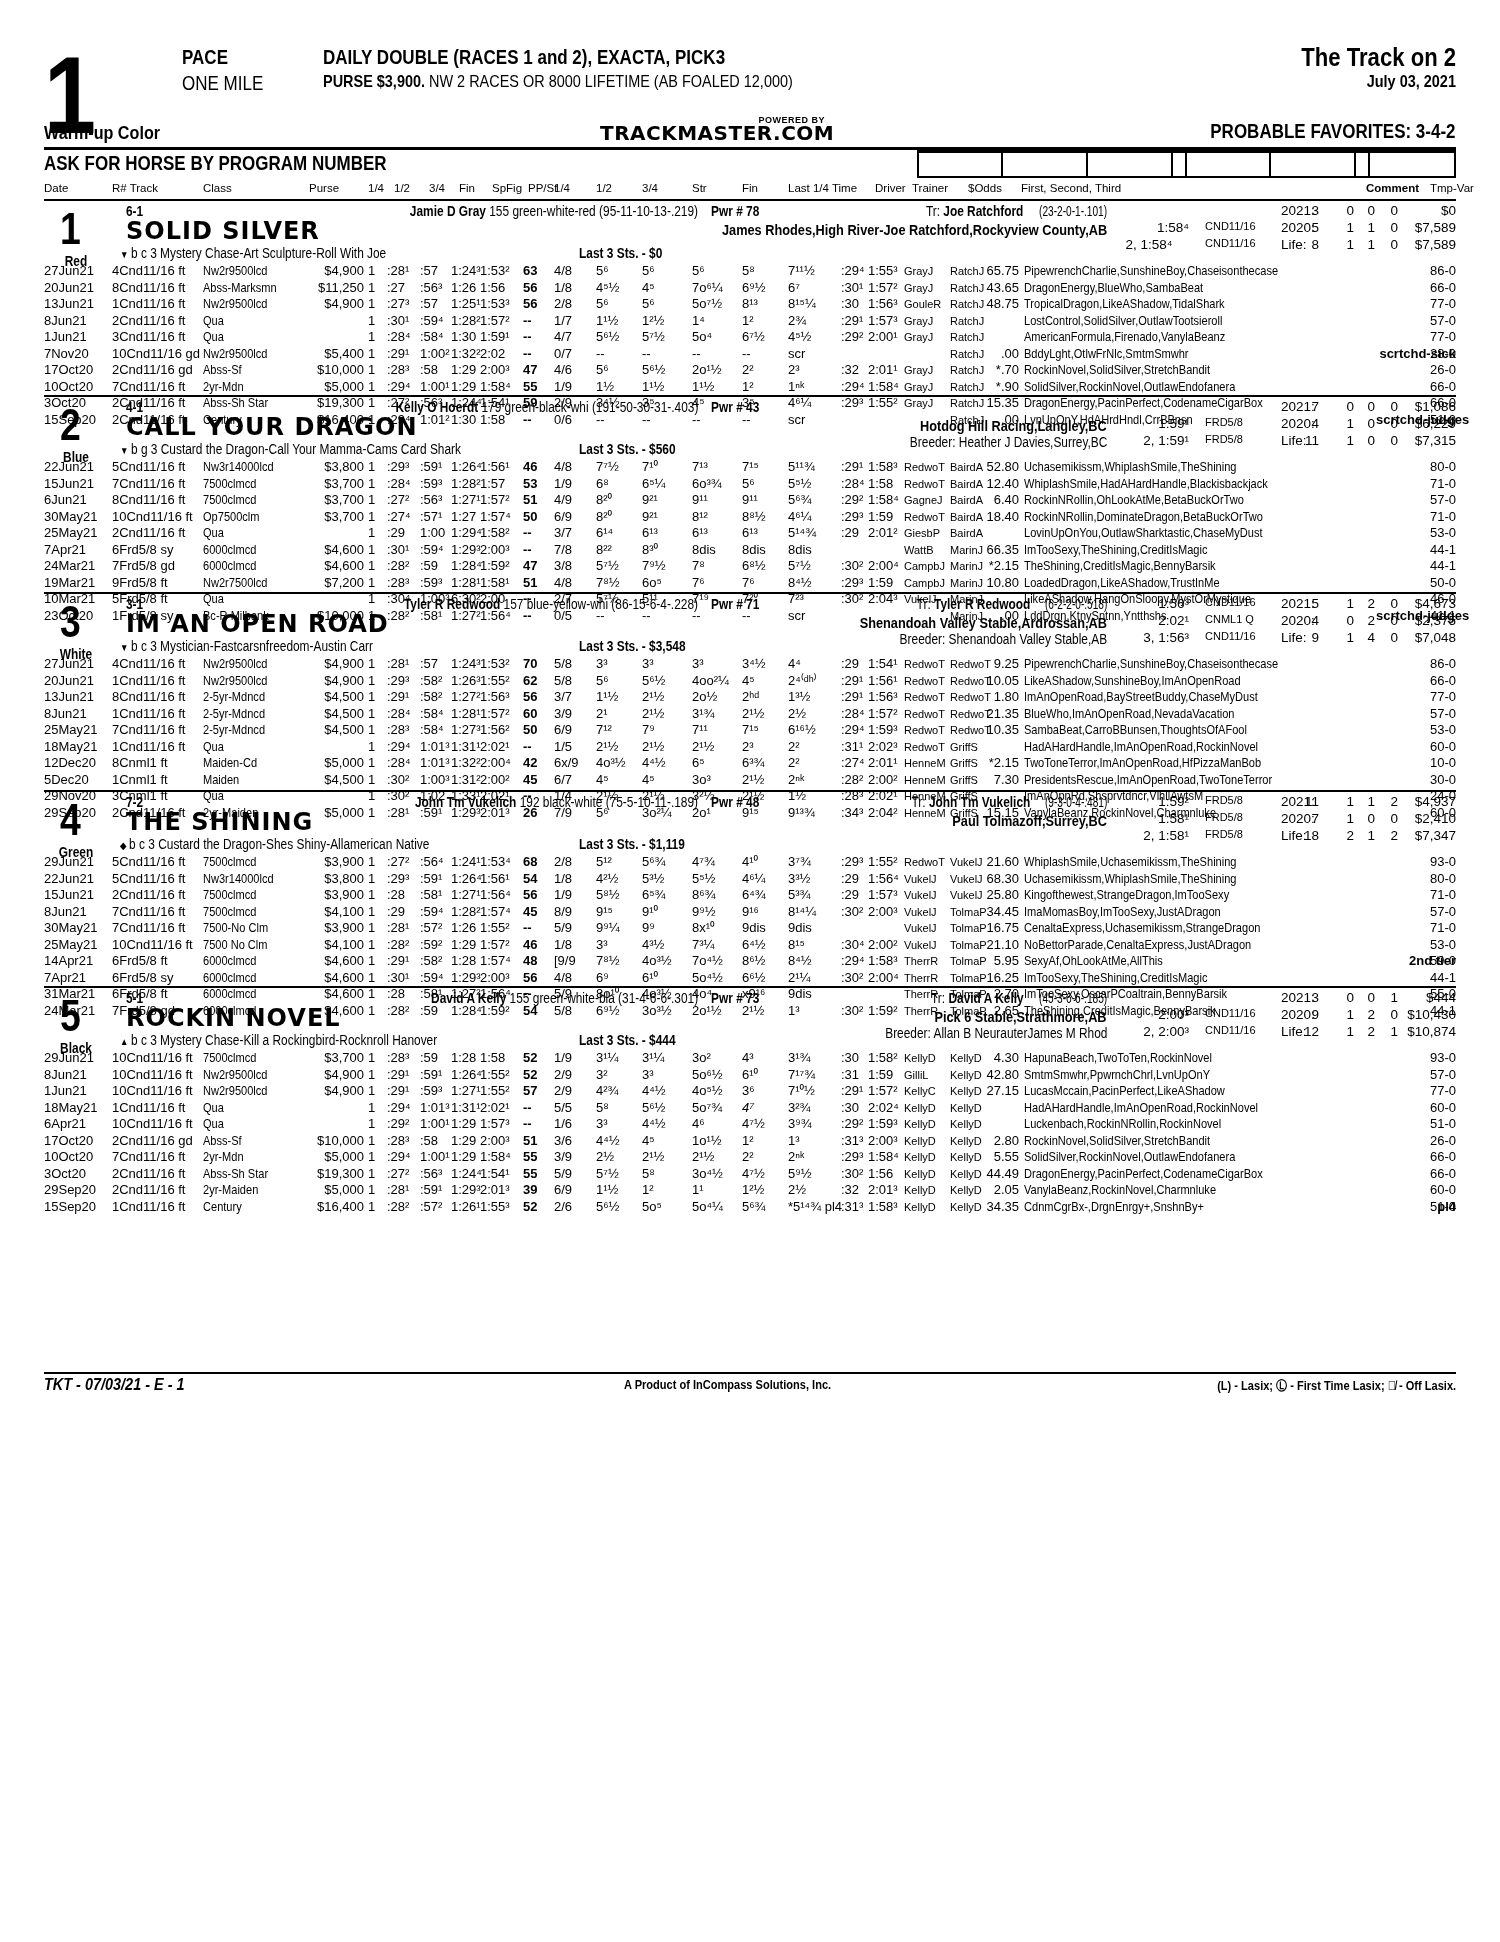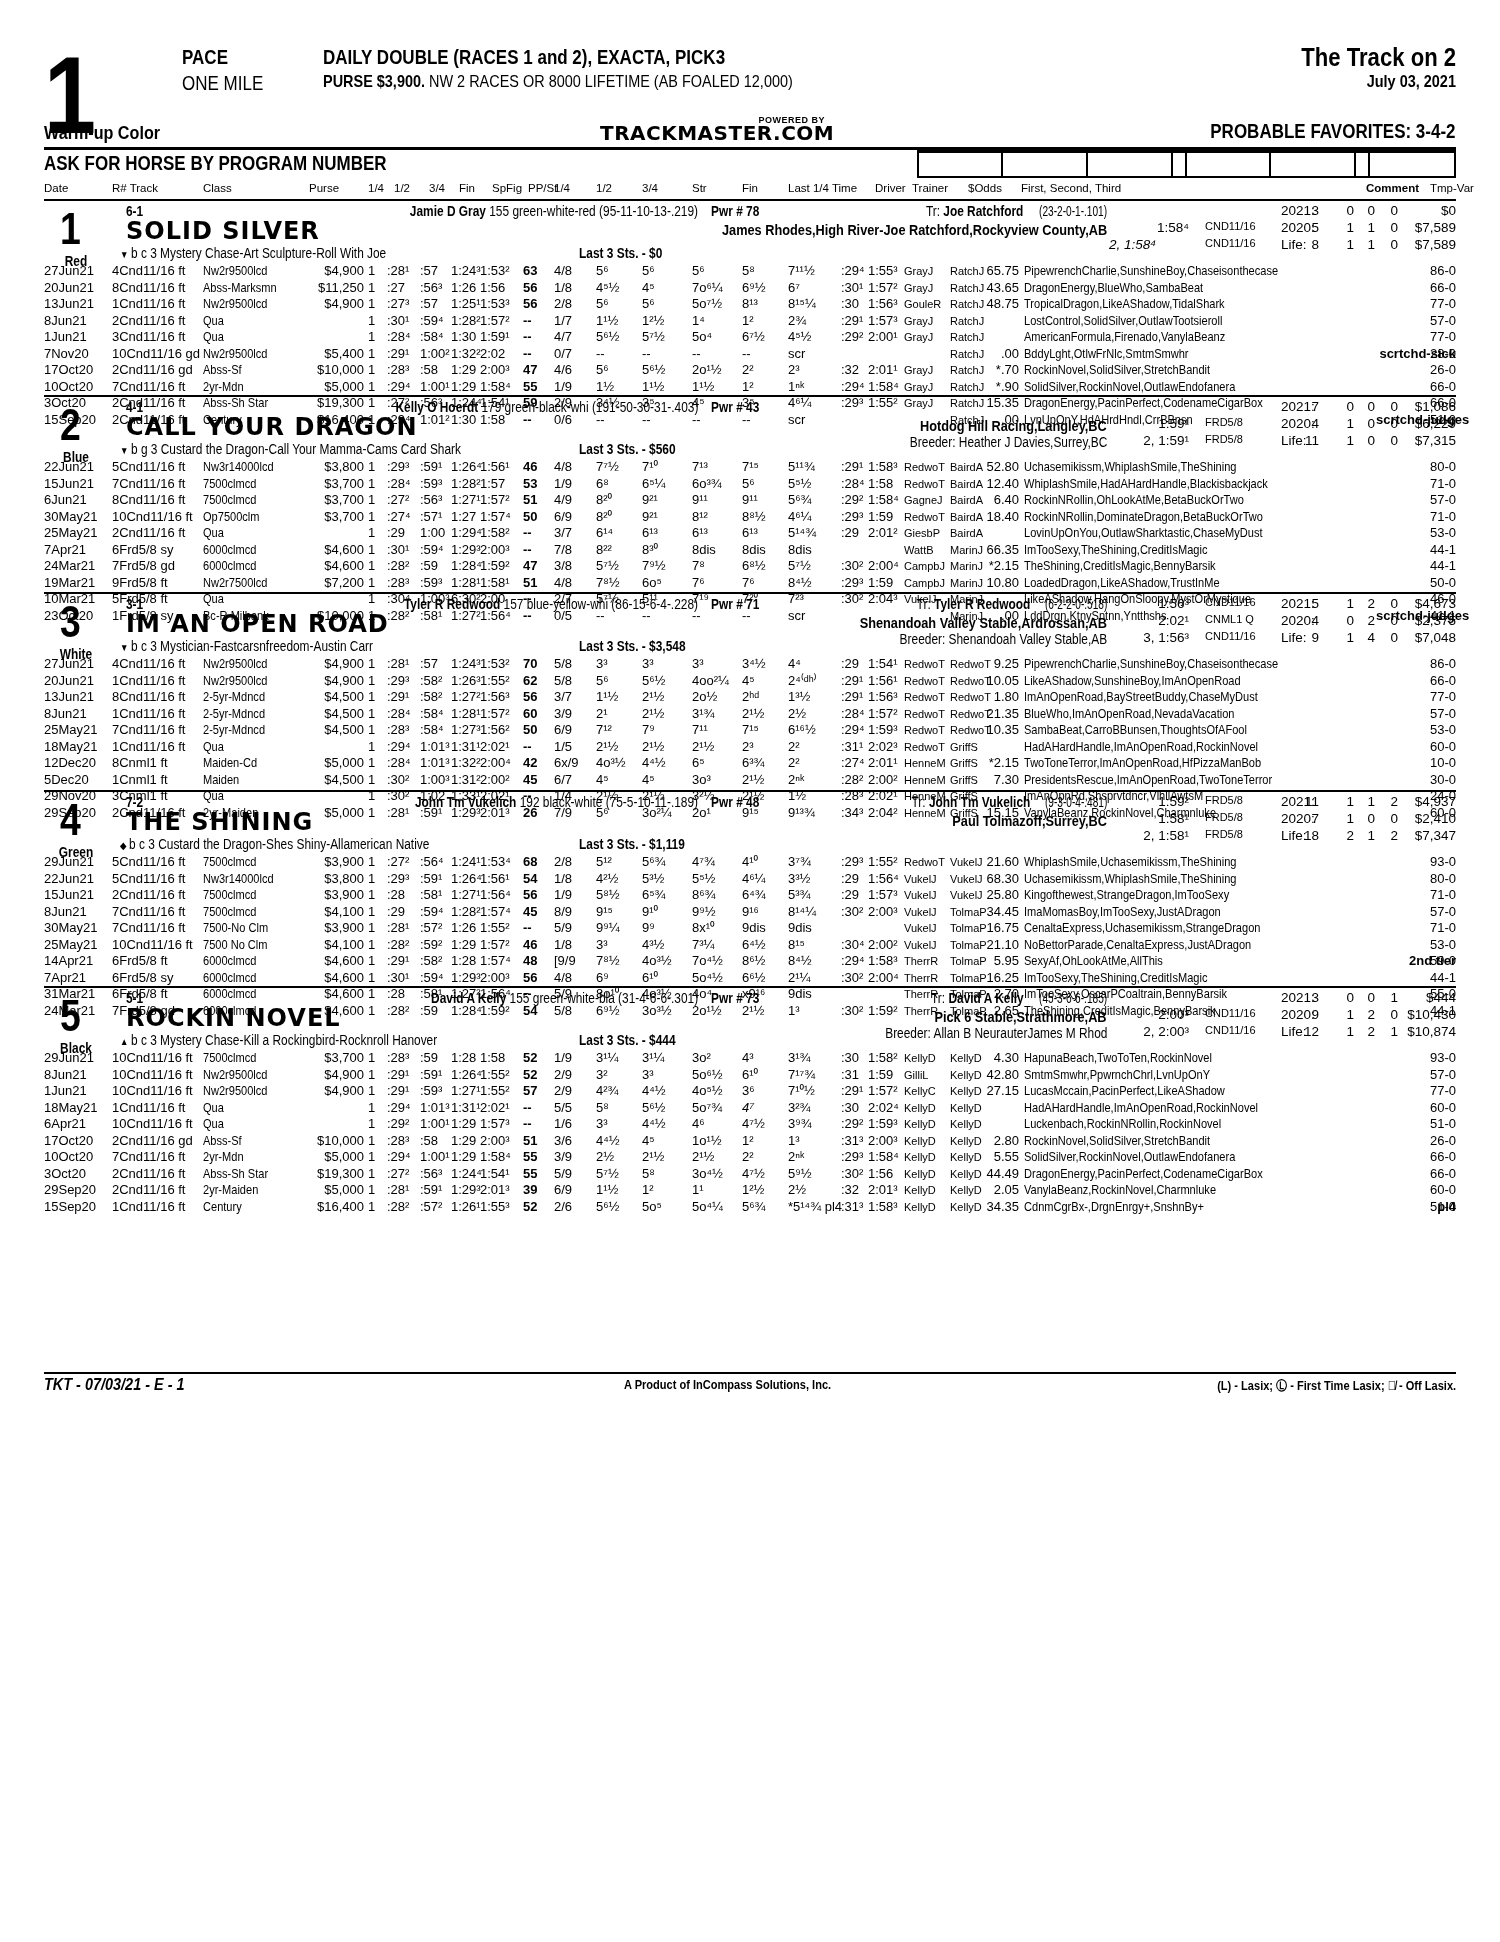--- a/index.html
+++ b/index.html
@@ -136,21 +136,21 @@
             <span style="left: -10px; width: 80px; text-align: right;">1:58⁴</span>
             <span style="left: 86px; font-size: 11px;">CND11/16</span>
             <span style="left: 162px;">2020:</span>
             <span style="left: 170px; width: 30px; text-align: right;">5</span>
             <span style="left: 221px; width: 14px; text-align: right;">1</span>
             <span style="left: 242px; width: 14px; text-align: right;">1</span>
             <span style="left: 265px; width: 14px; text-align: right;">0</span>
             <span style="left: 260px; width: 77px; text-align: right;">$7,589</span>
           </div>
           <div class="srow">
-            <span style="left: -10px; width: 80px; text-align: left; font-style: italic;">2, 1:58⁴</span>
+            <span style="left: -10px; width: 80px; text-align: center;">2, 1:58⁴</span>
             <span style="left: 86px; font-size: 11px;">CND11/16</span>
             <span style="left: 162px;">Life:</span>
             <span style="left: 170px; width: 30px; text-align: right;">8</span>
             <span style="left: 221px; width: 14px; text-align: right;">1</span>
             <span style="left: 242px; width: 14px; text-align: right;">1</span>
             <span style="left: 265px; width: 14px; text-align: right;">0</span>
             <span style="left: 260px; width: 77px; text-align: right;">$7,589</span>
           </div>
         </div>
         <div class="rows">

